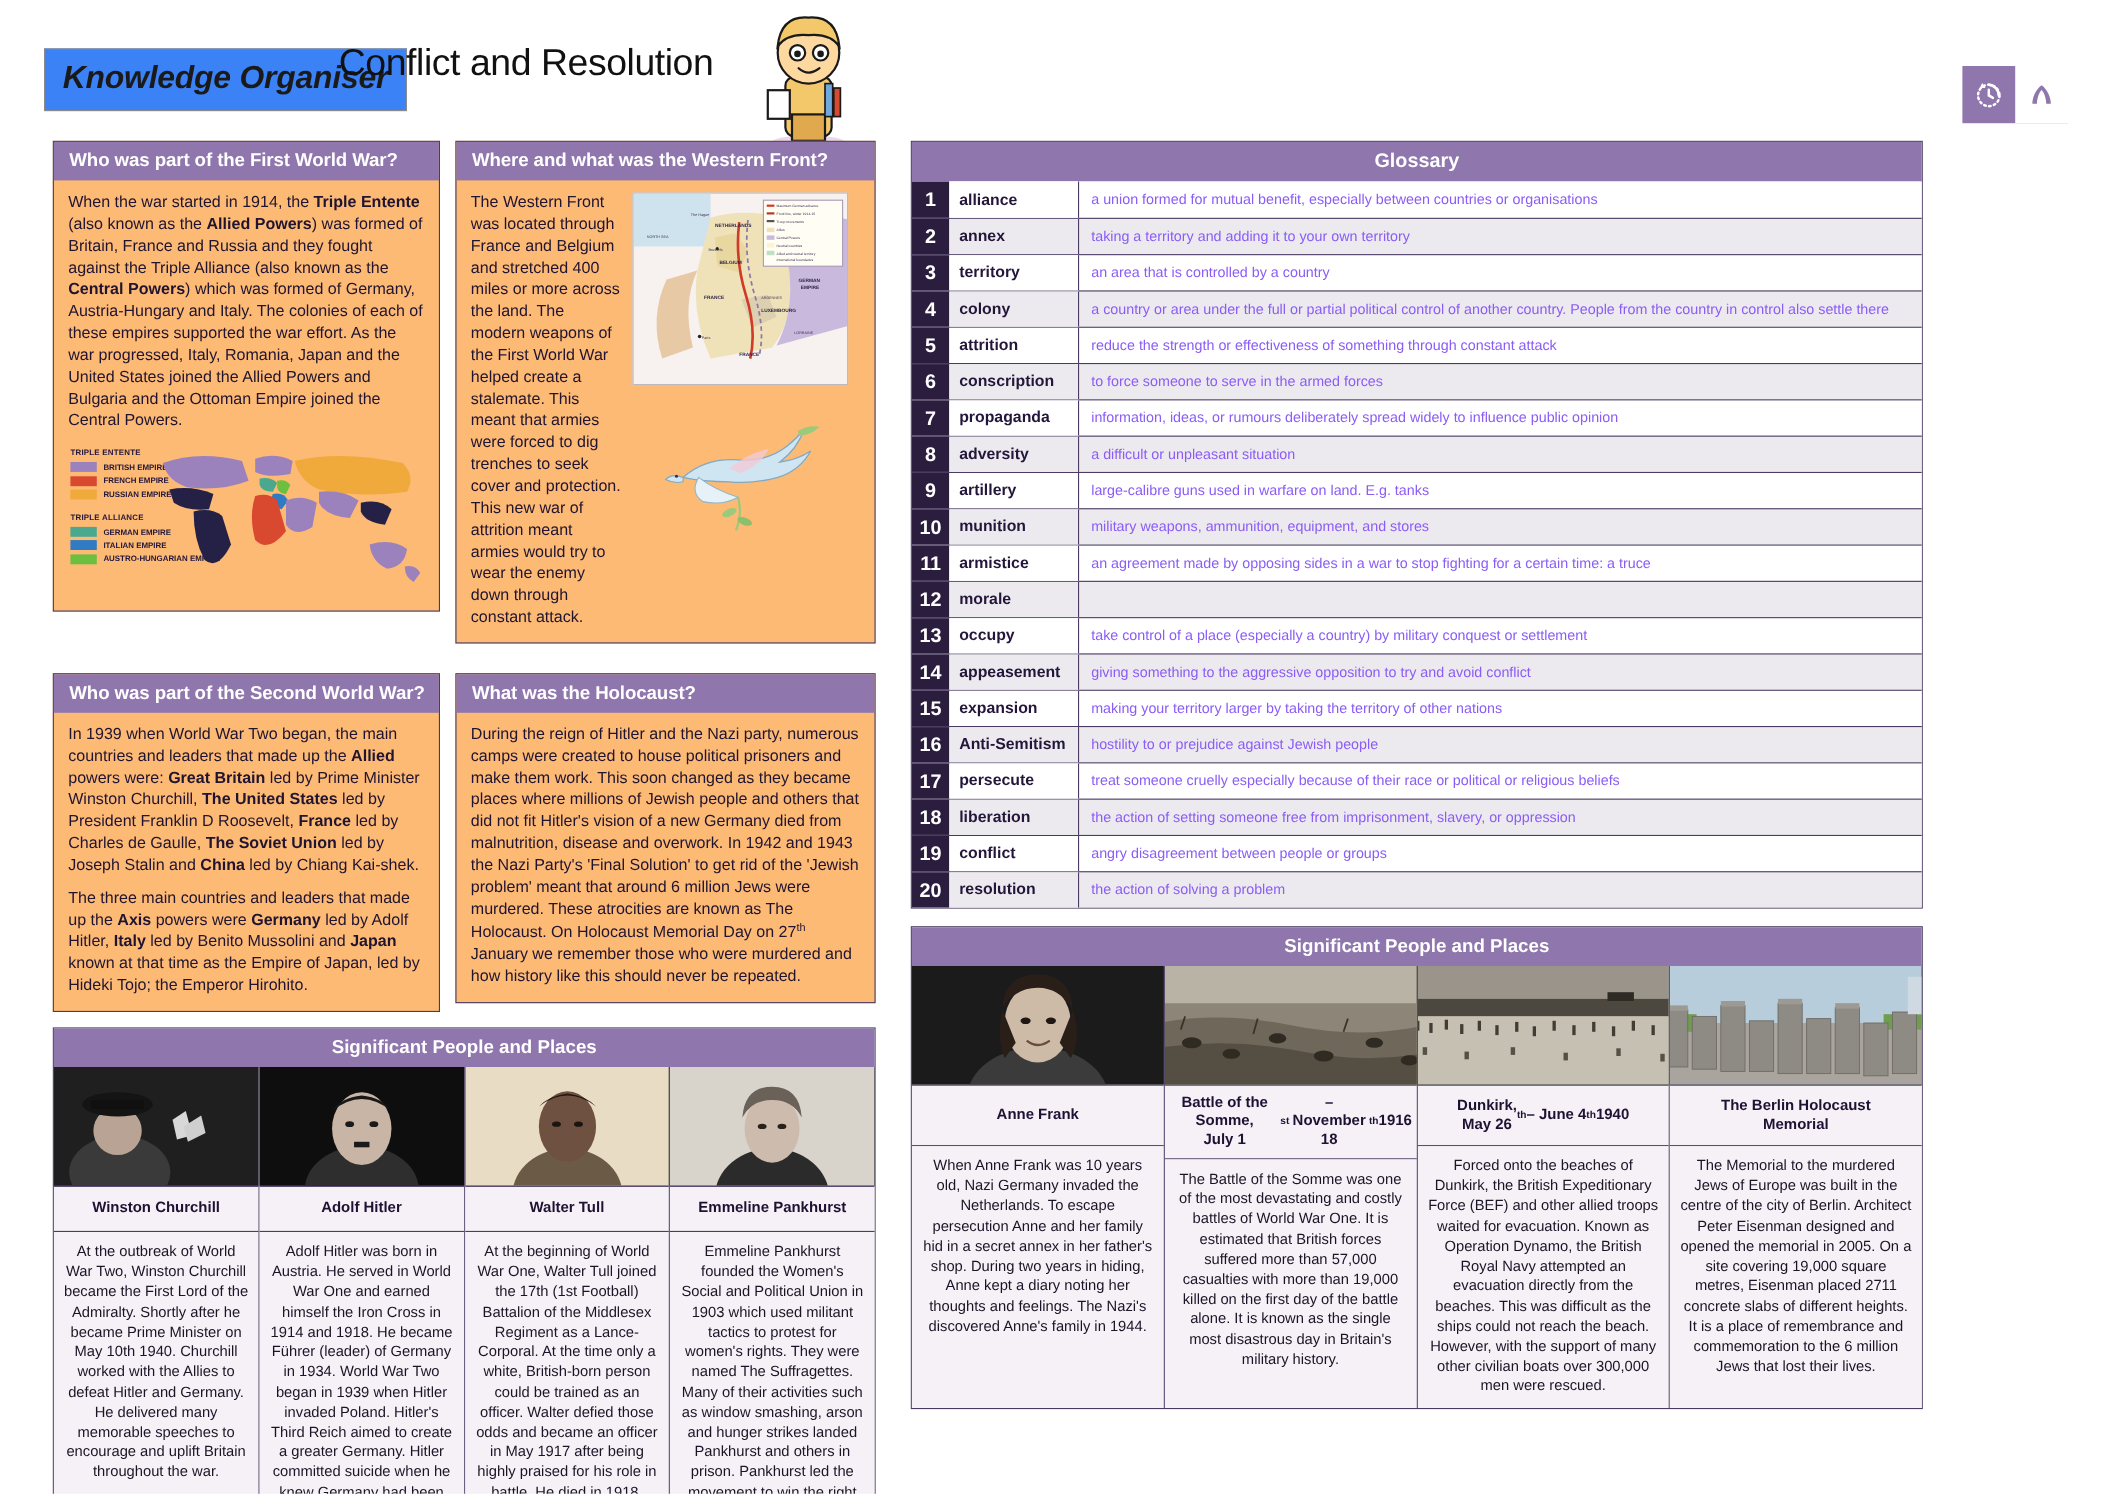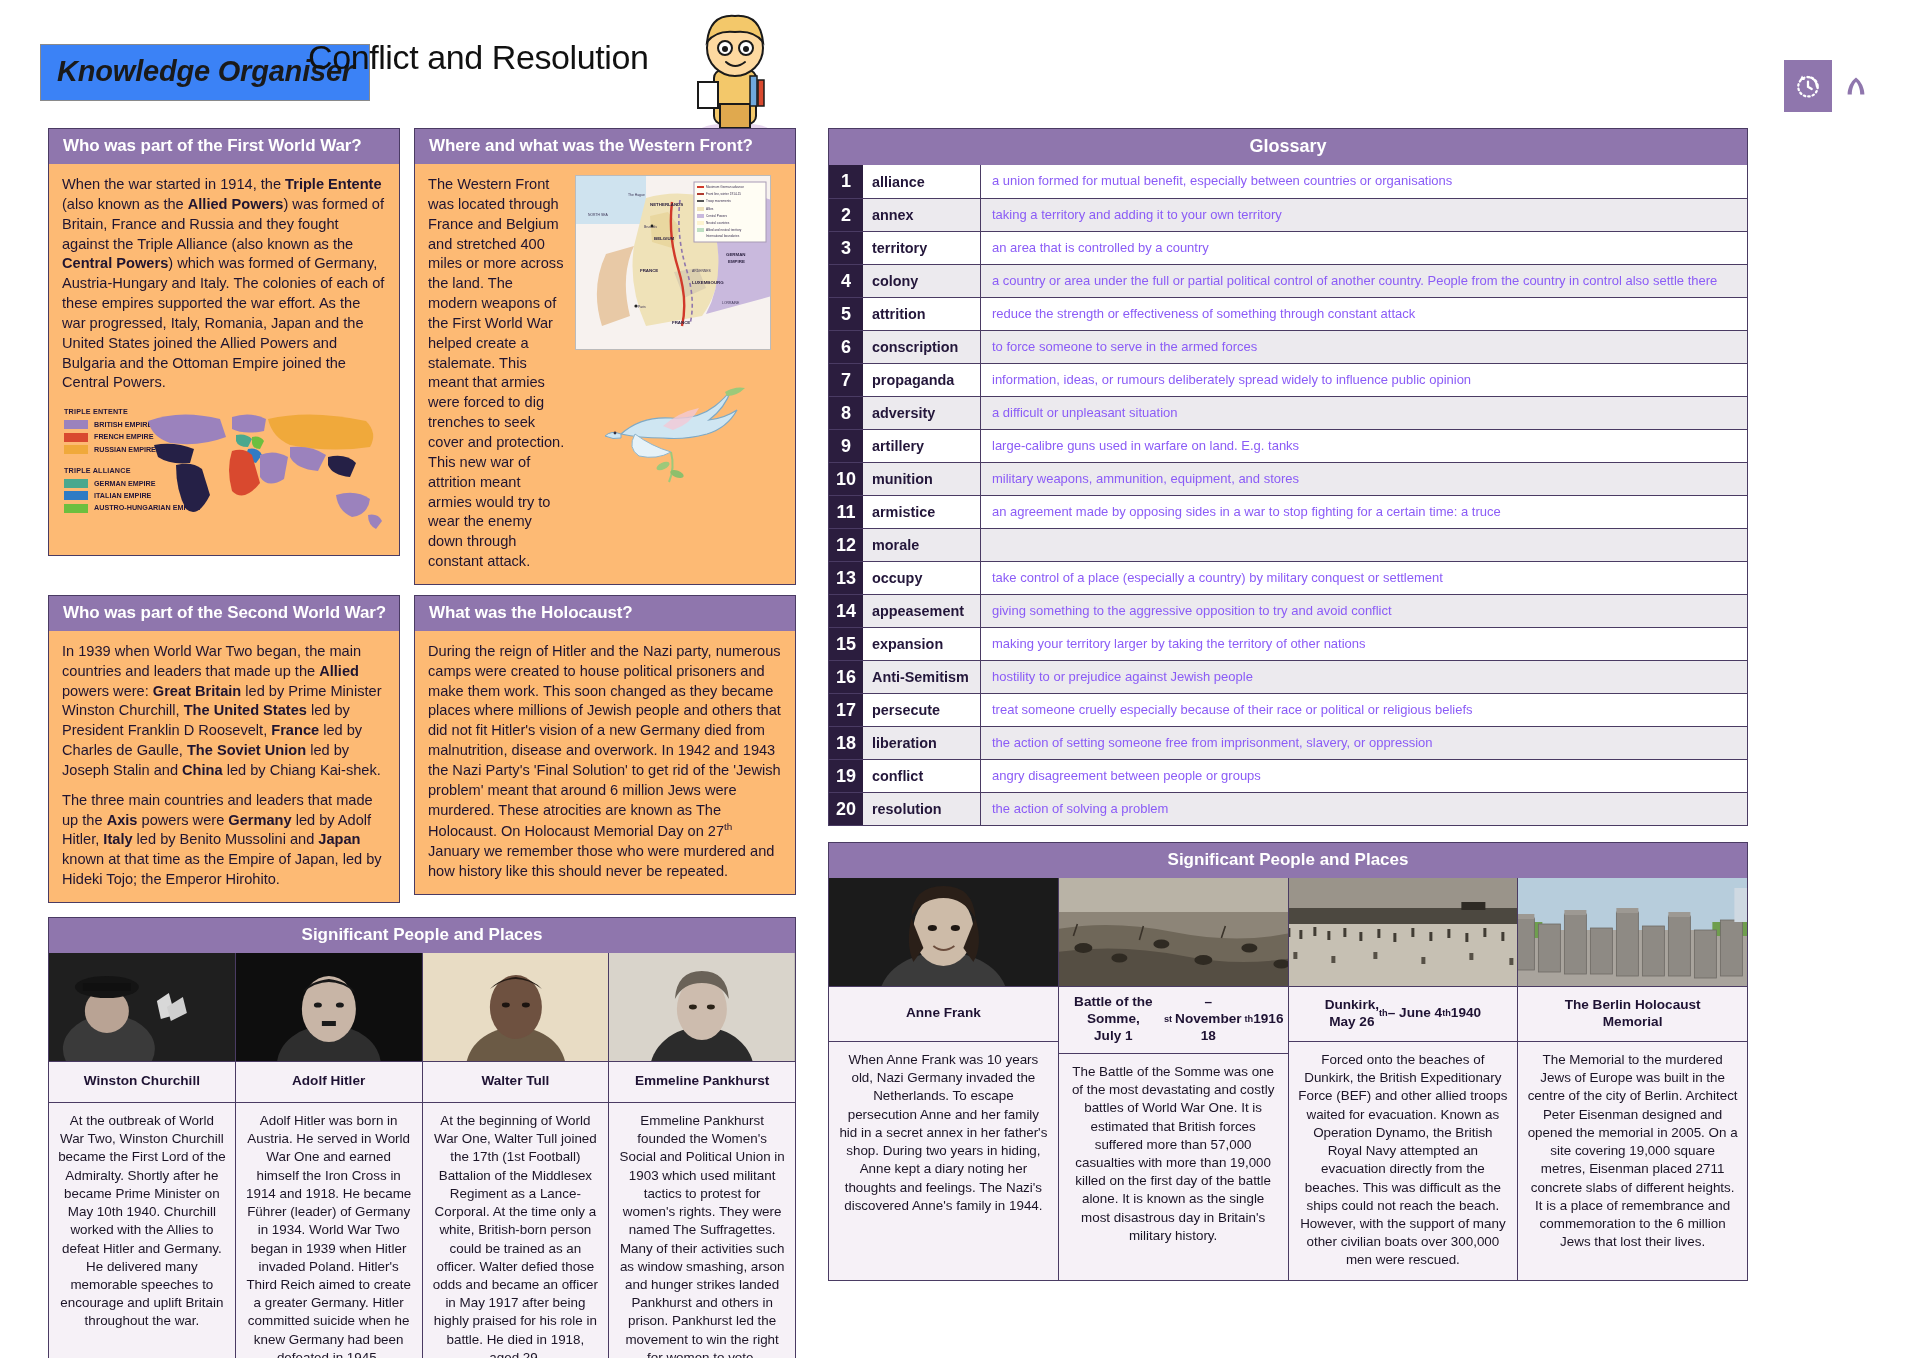--- a/index.html
+++ b/index.html
@@ -273,21 +273,21 @@
                 <path d="M96 84 Q100 100 94 114" stroke="#9cc97a" stroke-width="2" fill="none"></path>
                 <ellipse cx="88" cy="98" rx="7" ry="3.4" fill="#9cc97a" transform="rotate(-25 88 98)"></ellipse>
                 <ellipse cx="102" cy="106" rx="7" ry="3.4" fill="#8dbf6c" transform="rotate(20 102 106)"></ellipse>
               </svg>
             </div>
           </div>
         </div>
       </div>
     </div>
 
-    <div class="two-up" style="margin-top:10px">
+    <div class="two-up" style="margin-top:27px">
       <div class="panel pane-ww1">
         <div class="panel-head">Who was part of the Second World War?</div>
         <div class="panel-body">
           <p>In 1939 when World War Two began, the main countries and leaders that made up the <b>Allied</b> powers were: <b>Great Britain</b> led by Prime Minister Winston Churchill, <b>The United States</b> led by President Franklin D Roosevelt, <b>France</b> led by Charles de Gaulle, <b>The Soviet Union</b> led by Joseph Stalin and <b>China</b> led by Chiang Kai-shek.</p>
           <p>The three main countries and leaders that made up the <b>Axis</b> powers were <b>Germany</b> led by Adolf Hitler, <b>Italy</b> led by Benito Mussolini and <b>Japan</b> known at that time as the Empire of Japan, led by Hideki Tojo; the Emperor Hirohito.</p>
         </div>
       </div>
 
       <div class="panel pane-wf">
         <div class="panel-head">What was the Holocaust?</div>

